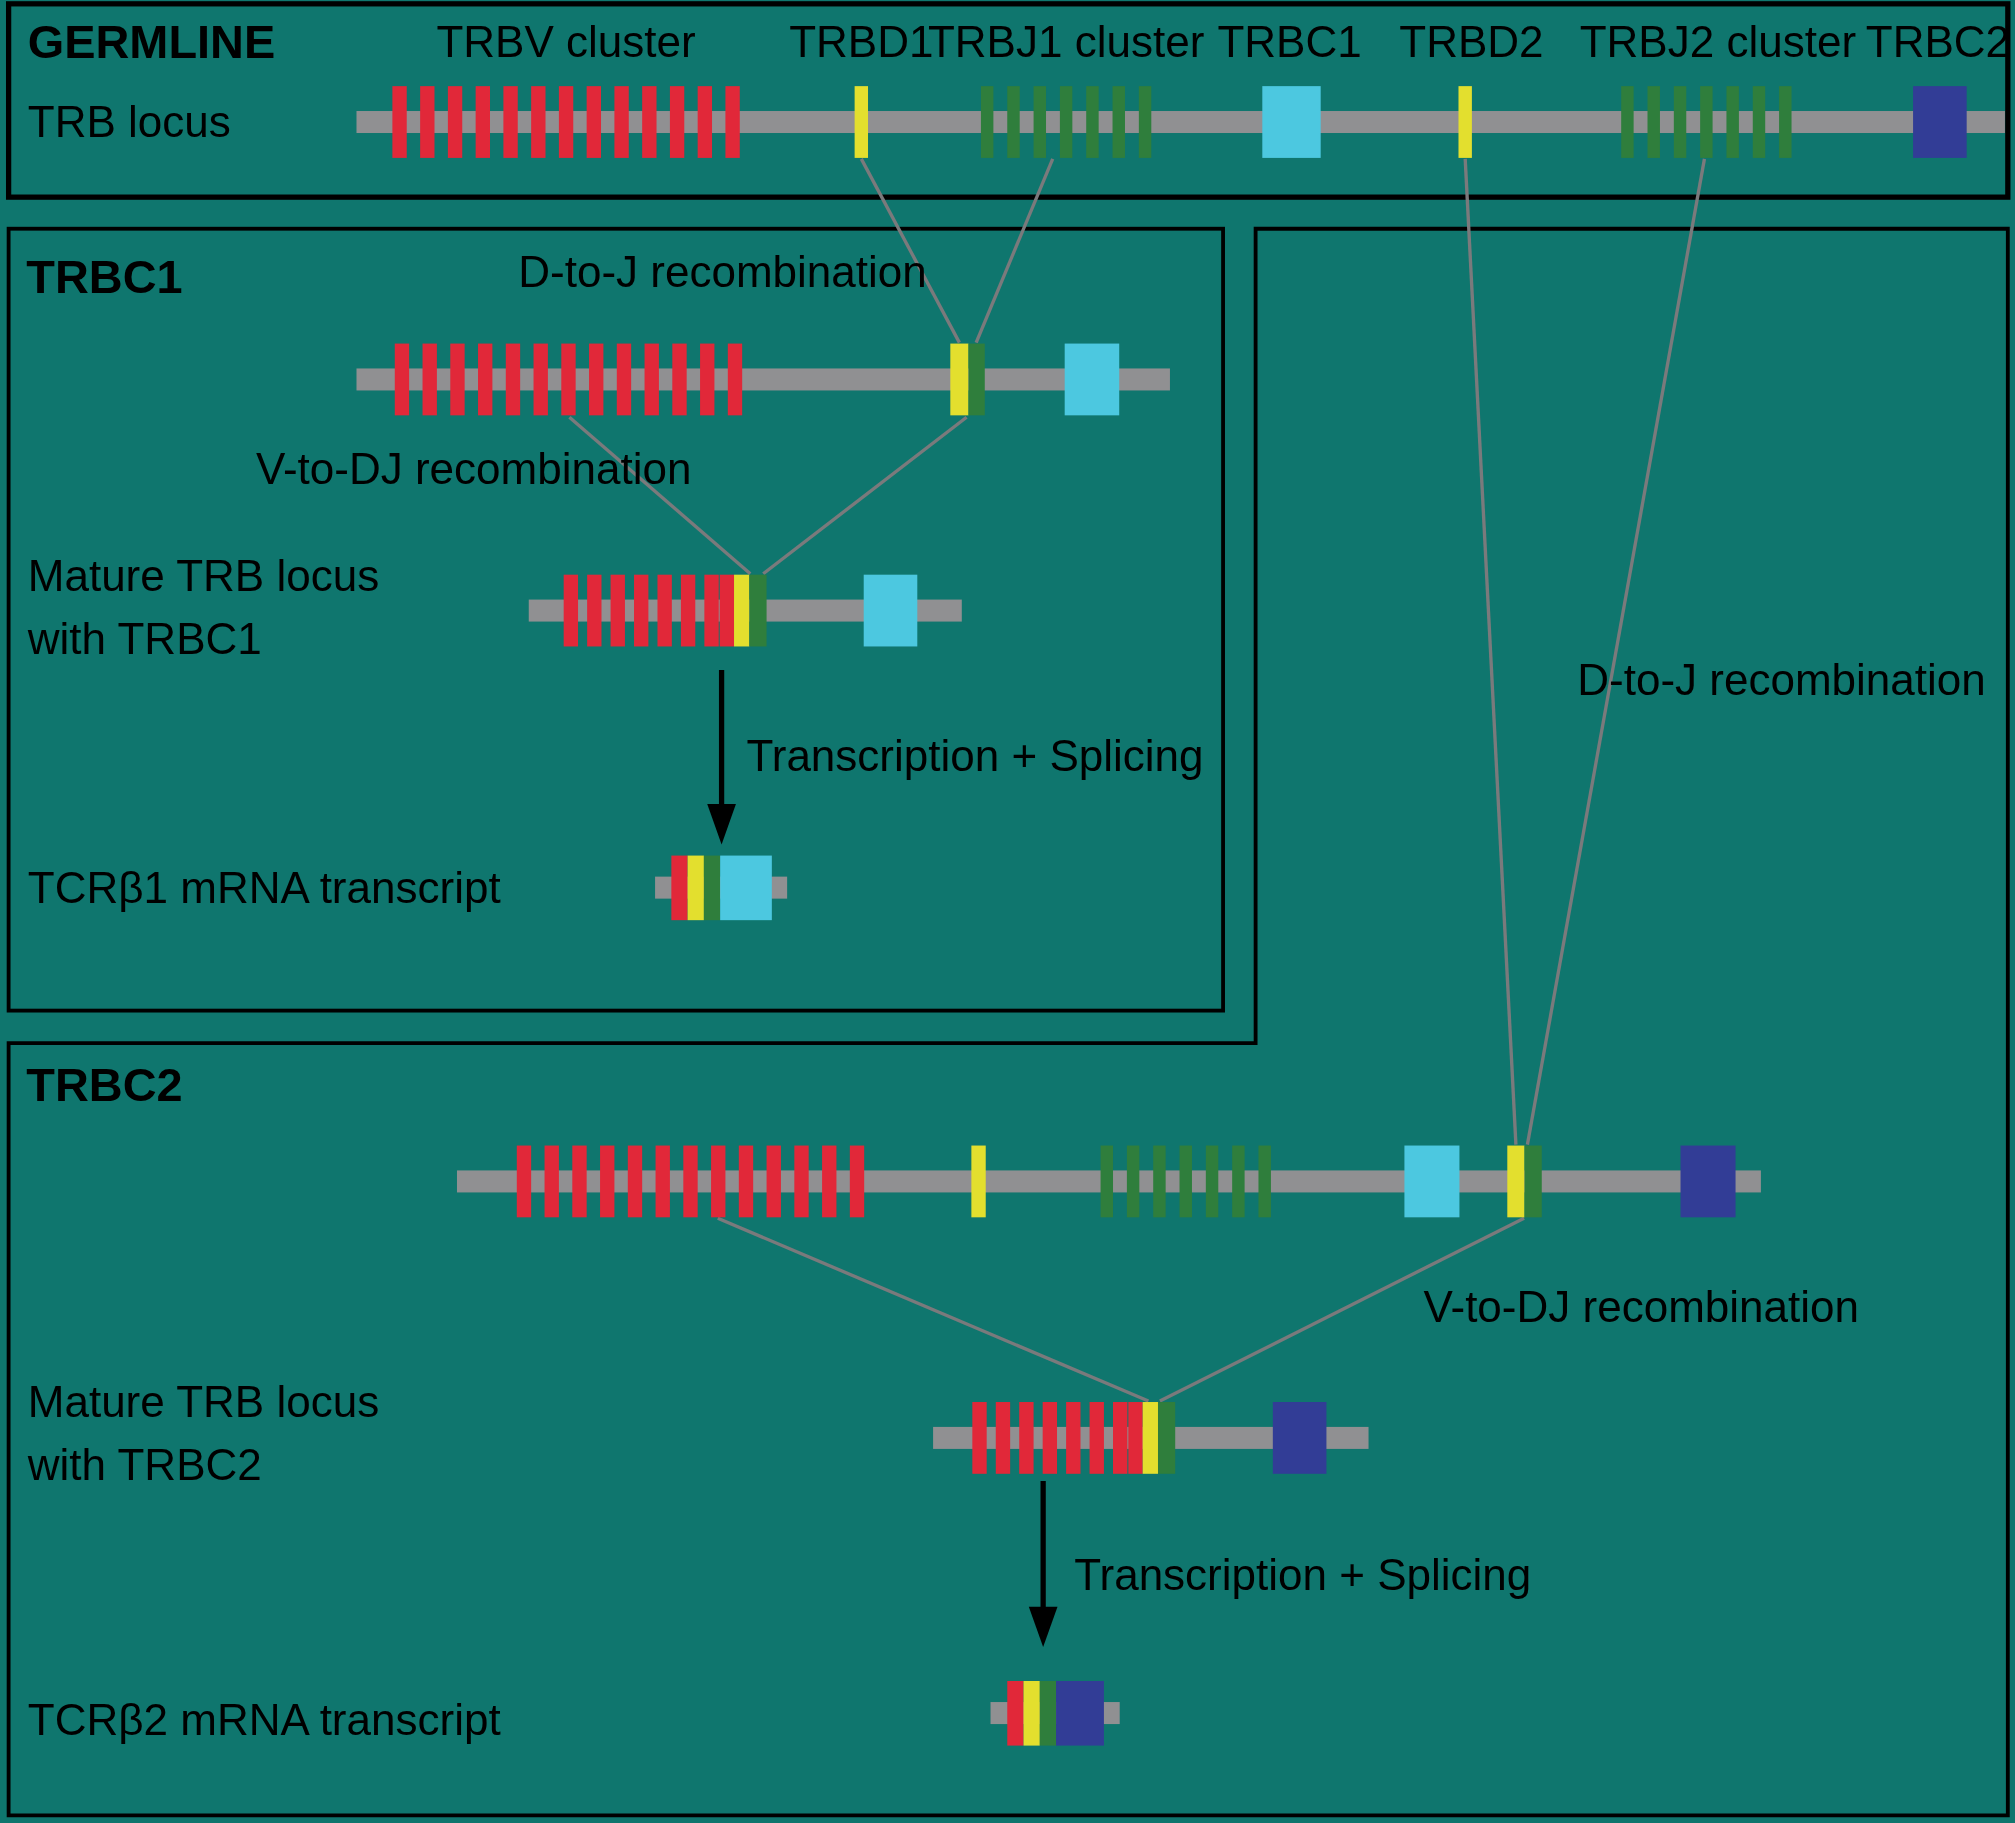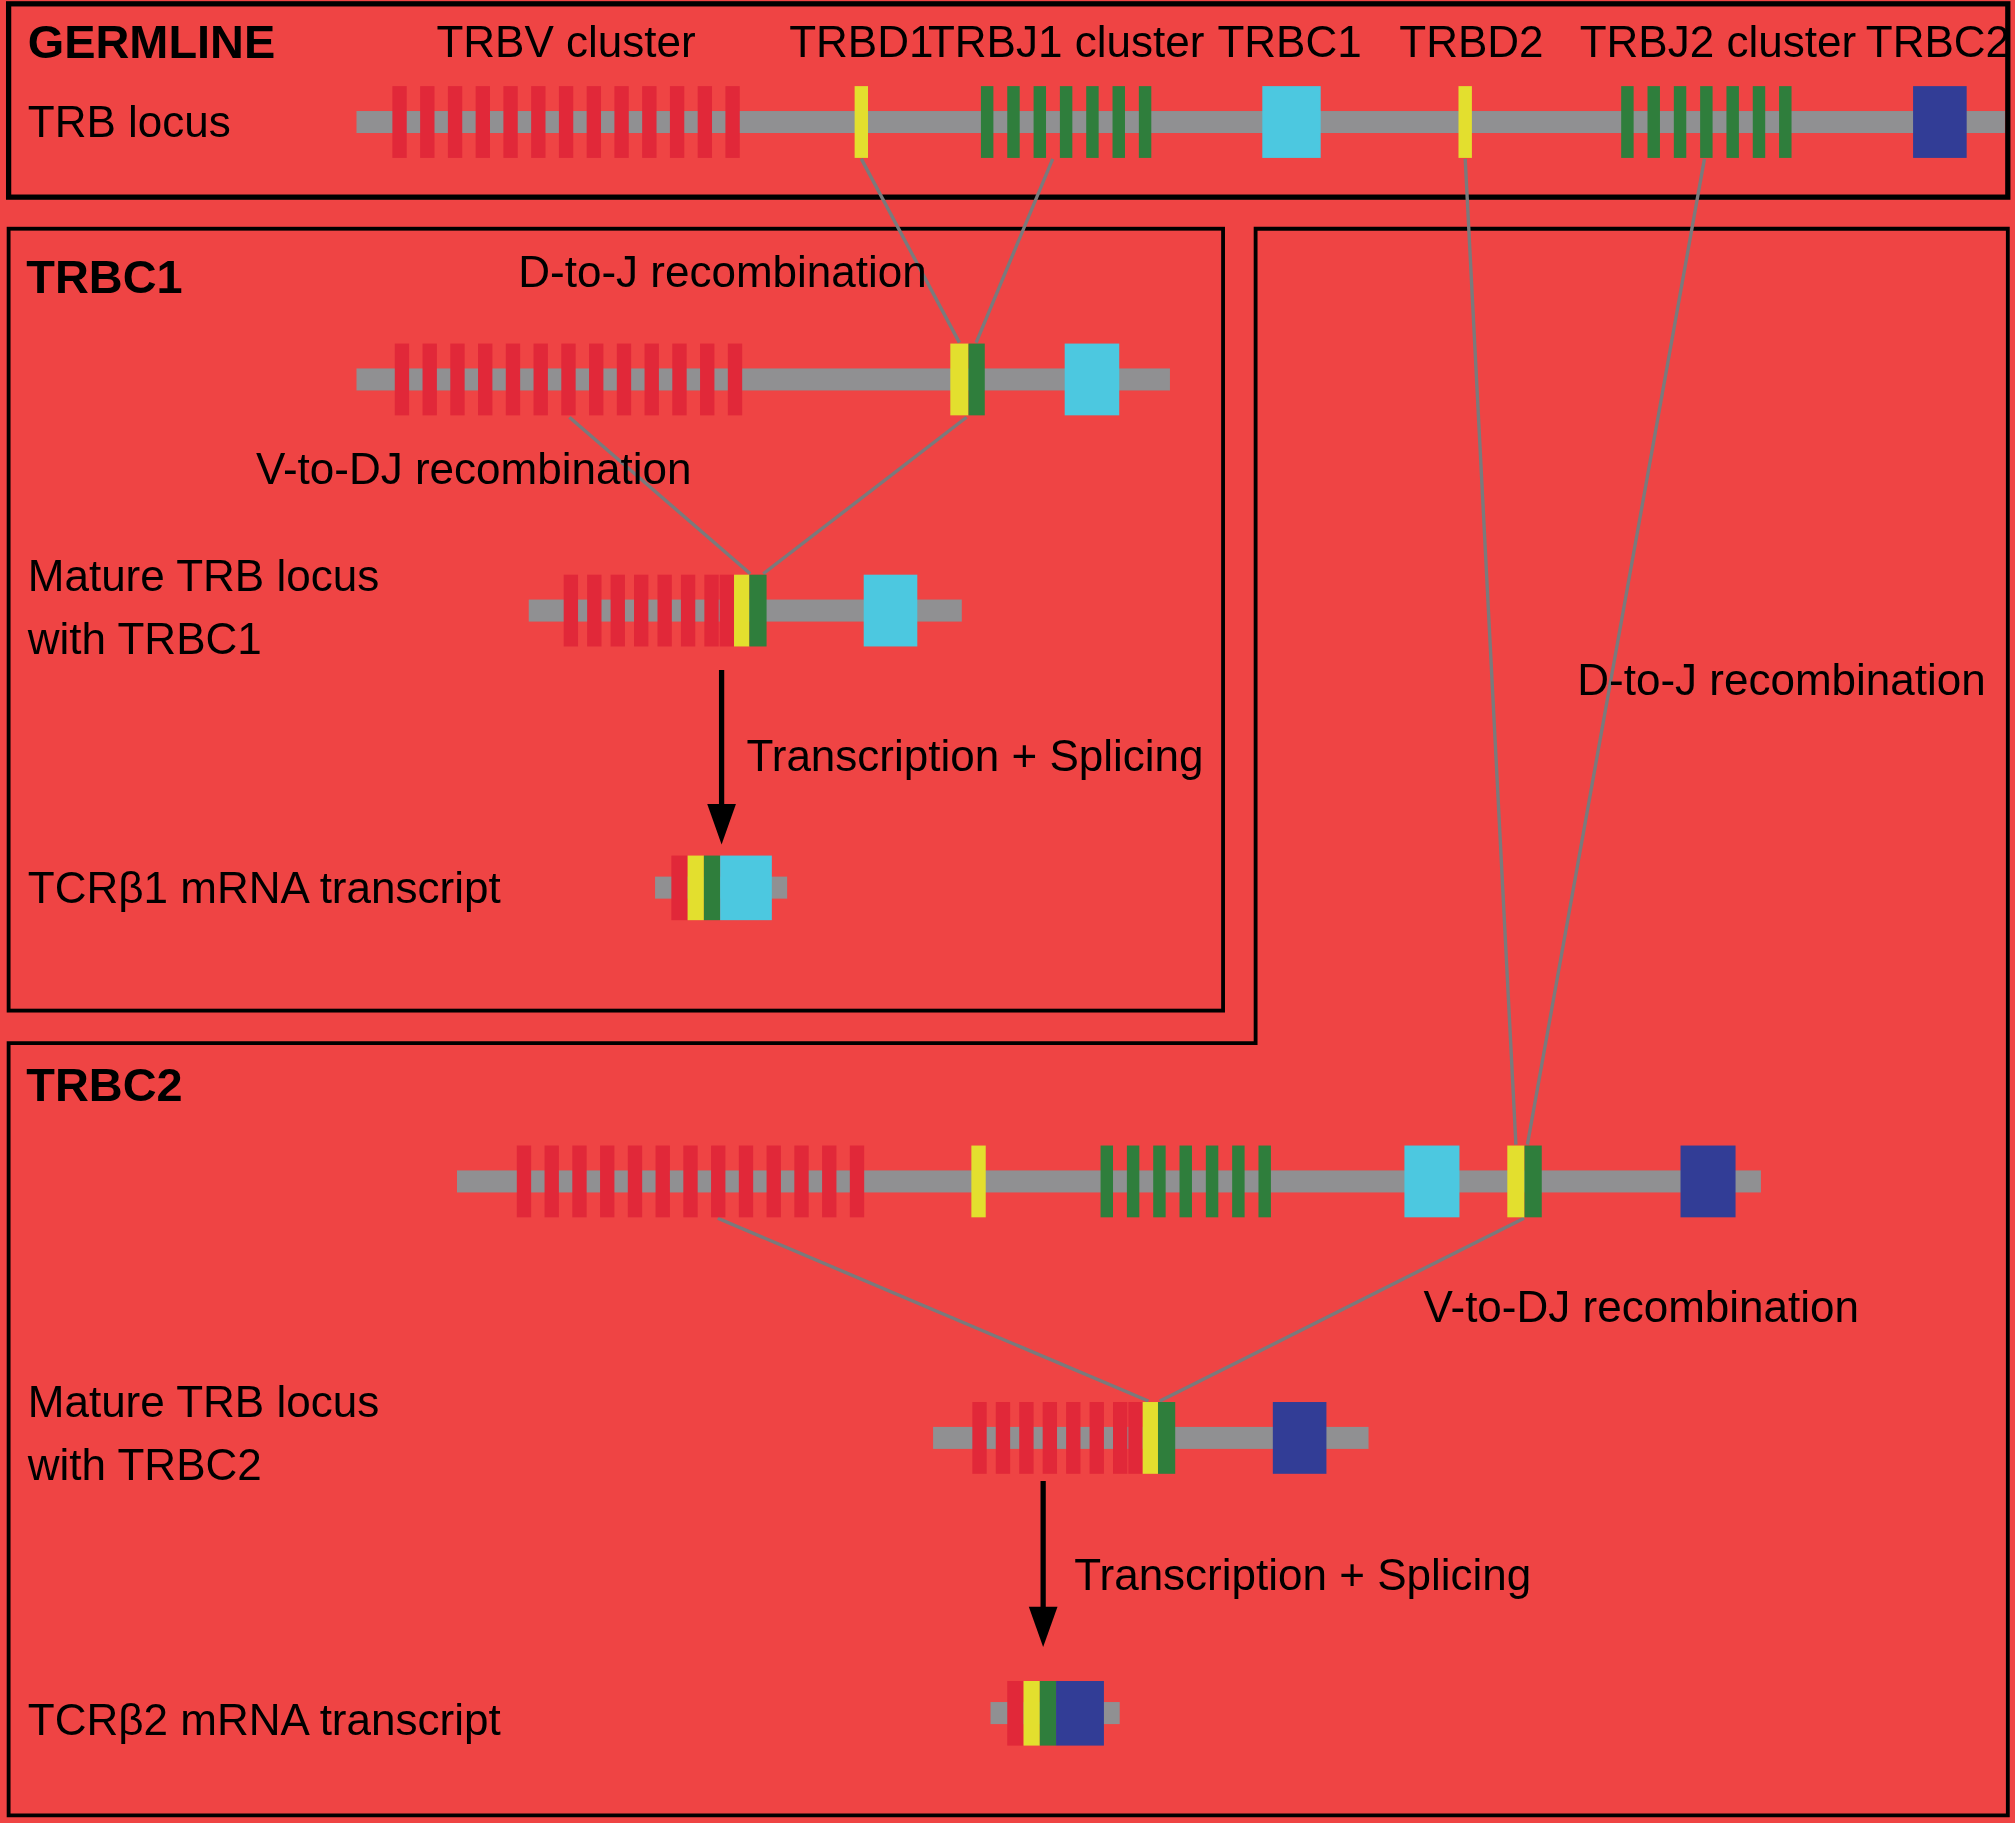--- a/index.html
+++ b/index.html
@@ -1,16 +1,16 @@
 <!DOCTYPE html>
 <html style="font-size:7.7px"><head>
 <meta charset="utf-8">
 <style>
   html,body{margin:0;padding:0;background:#ffffff;}
-  .figure-wrap{width:100%;max-width:2015px;margin:0 auto;background:#ef4444;text-align:center;}
+  .figure-wrap{width:100%;max-width:2015px;margin:0 auto;background:#0f766e;text-align:center;}
   svg{display:block;width:100%;height:auto;}
   text{font-family:"Liberation Sans","DejaVu Sans",sans-serif;fill:#000;}
   .lbl{font-size:92px;}
   .title{font-size:98px;font-weight:bold;}
 </style>
 </head>
 <body>
 
 <div class="figure-wrap">
 <svg viewBox="0 0 4211 3810" xmlns="http://www.w3.org/2000/svg">

